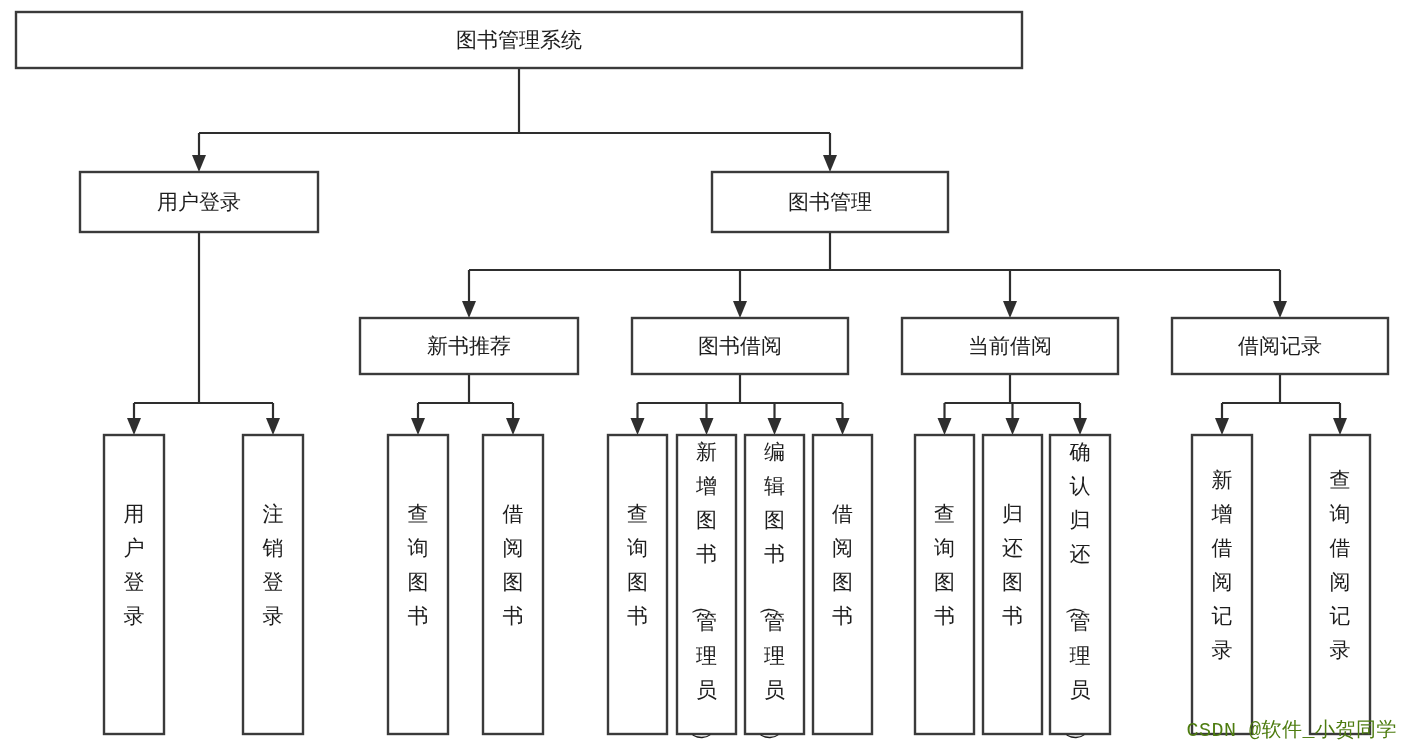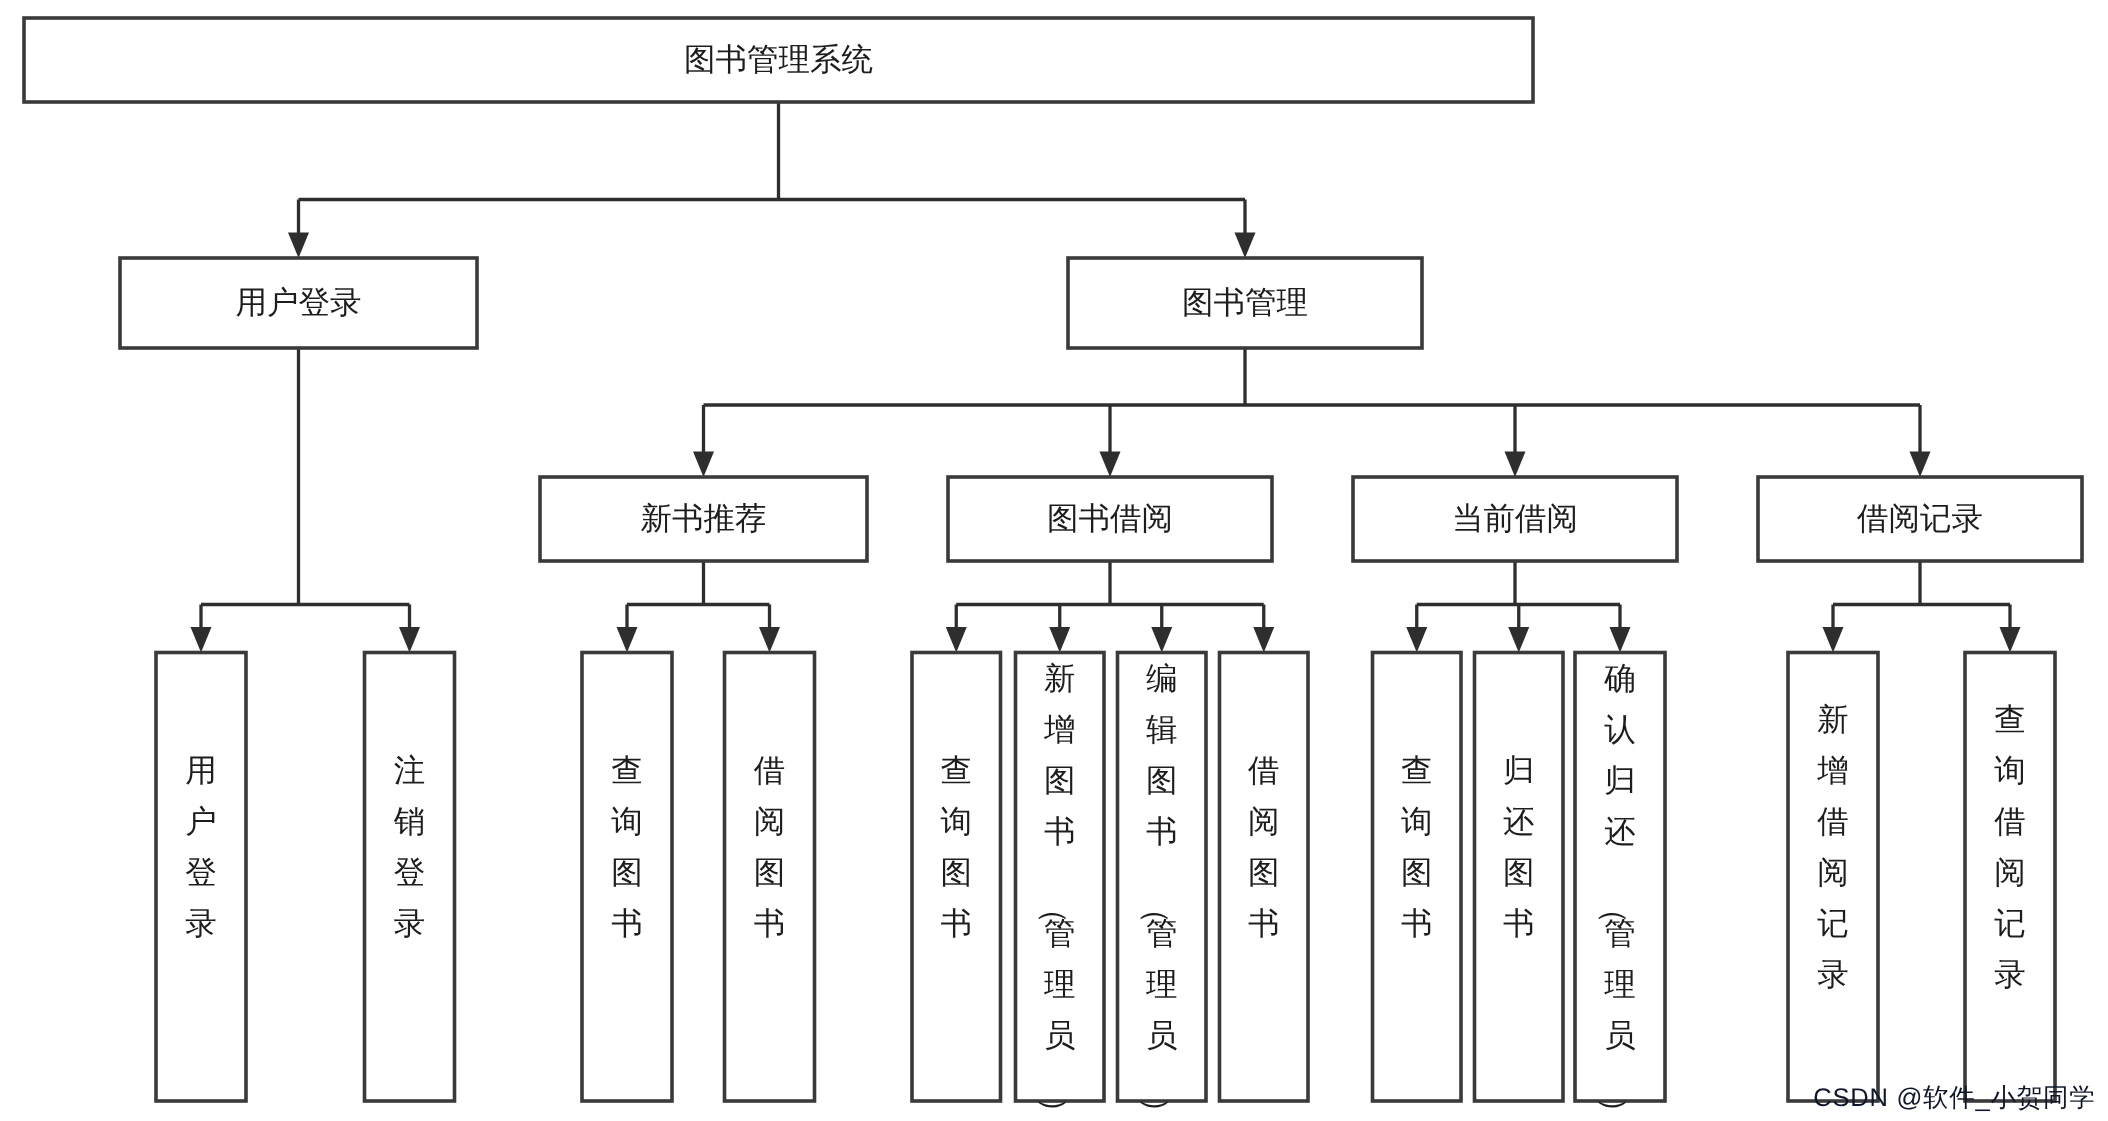--- a/index.html
+++ b/index.html
@@ -49,23 +49,23 @@
   .node-label-v {
     font-family: "Liberation Sans", "DejaVu Sans", sans-serif;
     font-size: 21px;
     fill: #1d1d1d;
     text-anchor: middle;
   }
   .watermark-text {
     position: absolute;
     right: 8px;
     bottom: 4px;
-    font-family: Liberation Sans, sans-serif;
-    font-size: 17px;
-    color: #0f172a;
+    font-family: Liberation Mono, monospace;
+    font-size: 20px;
+    color: #4d7c0f;
     letter-spacing: 0.5px;
     white-space: nowrap;
     user-select: none;
   }
 </style>
 </head>
 <body>
 
 <div id="diagram-root">
 

